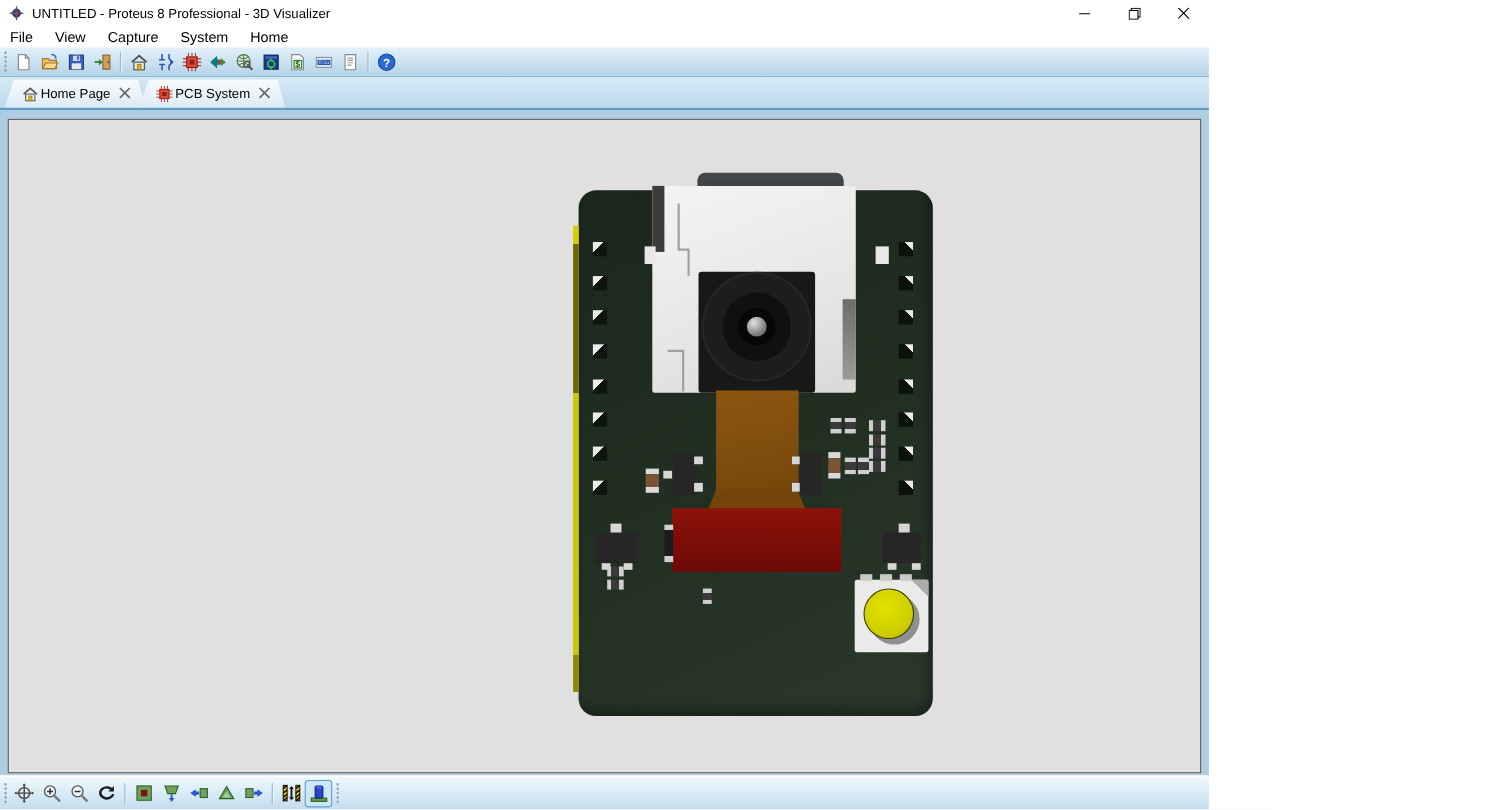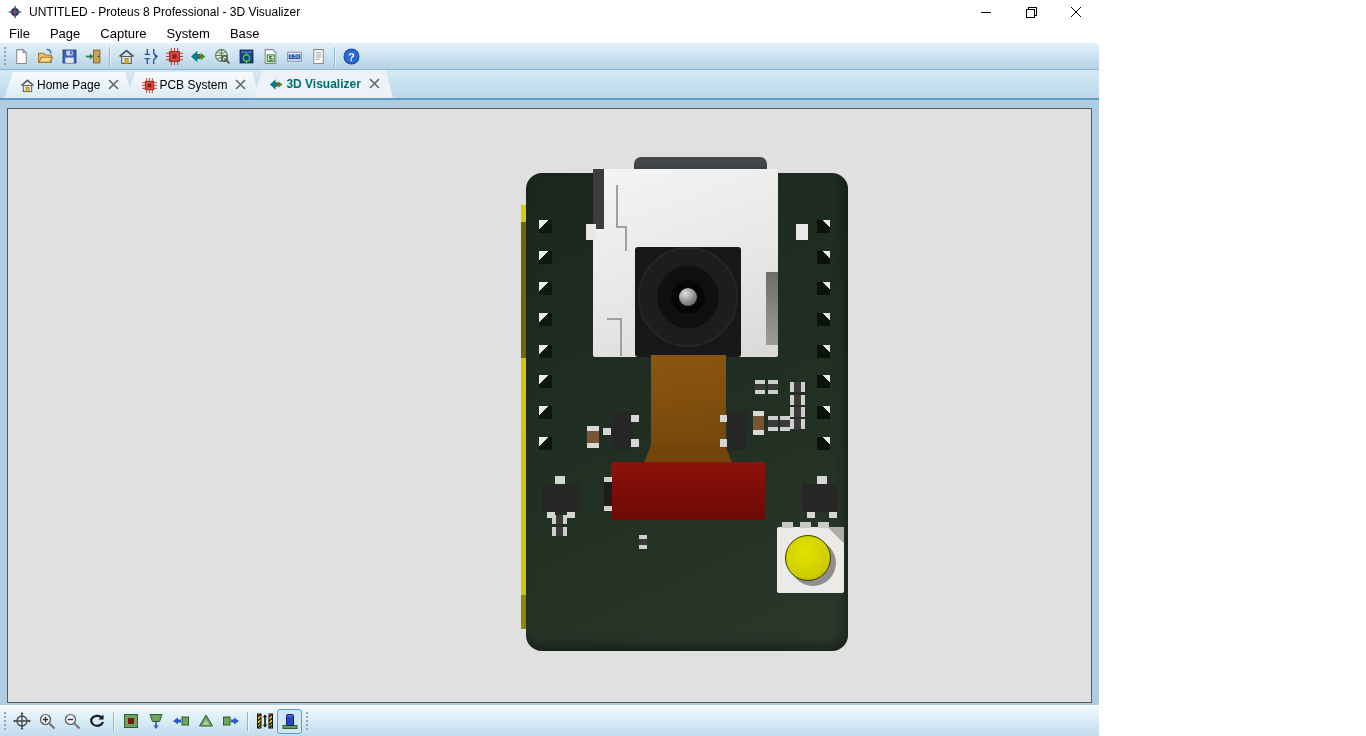--- a/index.html
+++ b/index.html
@@ -135,24 +135,24 @@
       <div class="win-btn">
         <svg viewBox="0 0 11 11">
             <path d="M0 0l10 10M10 0L0 10" stroke="#000" stroke-width="1"></path>
           </svg>
       </div>
     </div>
   </div>
 
   <div id="menubar">
     <span class="menu-item">File</span>
-    <span class="menu-item">Page</span>
+    <span class="menu-item">View</span>
     <span class="menu-item">Capture</span>
     <span class="menu-item">System</span>
-    <span class="menu-item">Base</span>
+    <span class="menu-item">Home</span>
   </div>
 
   <div id="toolbar">
     <div class="grip"></div>
     <div class="tb-btn">
       <svg viewBox="0 0 16 16">
           <path d="M3.5 1.5h6l3 3v10h-9z" fill="#fefefe" stroke="#8a8a8a"></path>
           <path d="M9.5 1.5v3h3" fill="none" stroke="#8a8a8a"></path>
         </svg>
     </div>
@@ -270,31 +270,20 @@
     </div>
     <div class="tab">
       <svg class="tab-icon" viewBox="0 0 16 16">
           <g stroke="#c23b2e" stroke-width="1">
             <path d="M5 0v3M8 0v3M11 0v3M5 13v3M8 13v3M11 13v3M0 5h3M0 8h3M0 11h3M13 5h3M13 8h3M13 11h3"></path>
           </g>
           <rect x="3.5" y="3.5" width="9" height="9" fill="#e14b3c" stroke="#8a1f14"></rect>
           <rect x="6" y="6" width="4" height="4" fill="#8a1f14"></rect>
         </svg>
       <span class="tab-label">PCB System</span>
-      <span class="tab-close"><svg viewBox="0 0 11 11">
-            <path d="M1 1l9 9M10 1l-9 9" stroke="#666" stroke-width="1.6"></path>
-          </svg></span>
-    </div>
-    <div class="tab active">
-      <svg class="tab-icon" viewBox="0 0 16 16">
-          <path d="M1 8l6-5.5v3.2h2.4v4.6H7v3.2z" fill="#0a7d7d"></path>
-          <path d="M10 4.5l4.5 3.5L10 11.5z" fill="#2f9e2f"></path>
-          <rect x="8.6" y="6.3" width="2.6" height="3.4" fill="#c23b2e"></rect>
-        </svg>
-      <span class="tab-label">3D Visualizer</span>
       <span class="tab-close"><svg viewBox="0 0 11 11">
             <path d="M1 1l9 9M10 1l-9 9" stroke="#666" stroke-width="1.6"></path>
           </svg></span>
     </div>
   </div>
 
   <div id="workspace">
     <div id="viewport">
       <div id="board">
         <div class="abs edge-yellow"></div>

